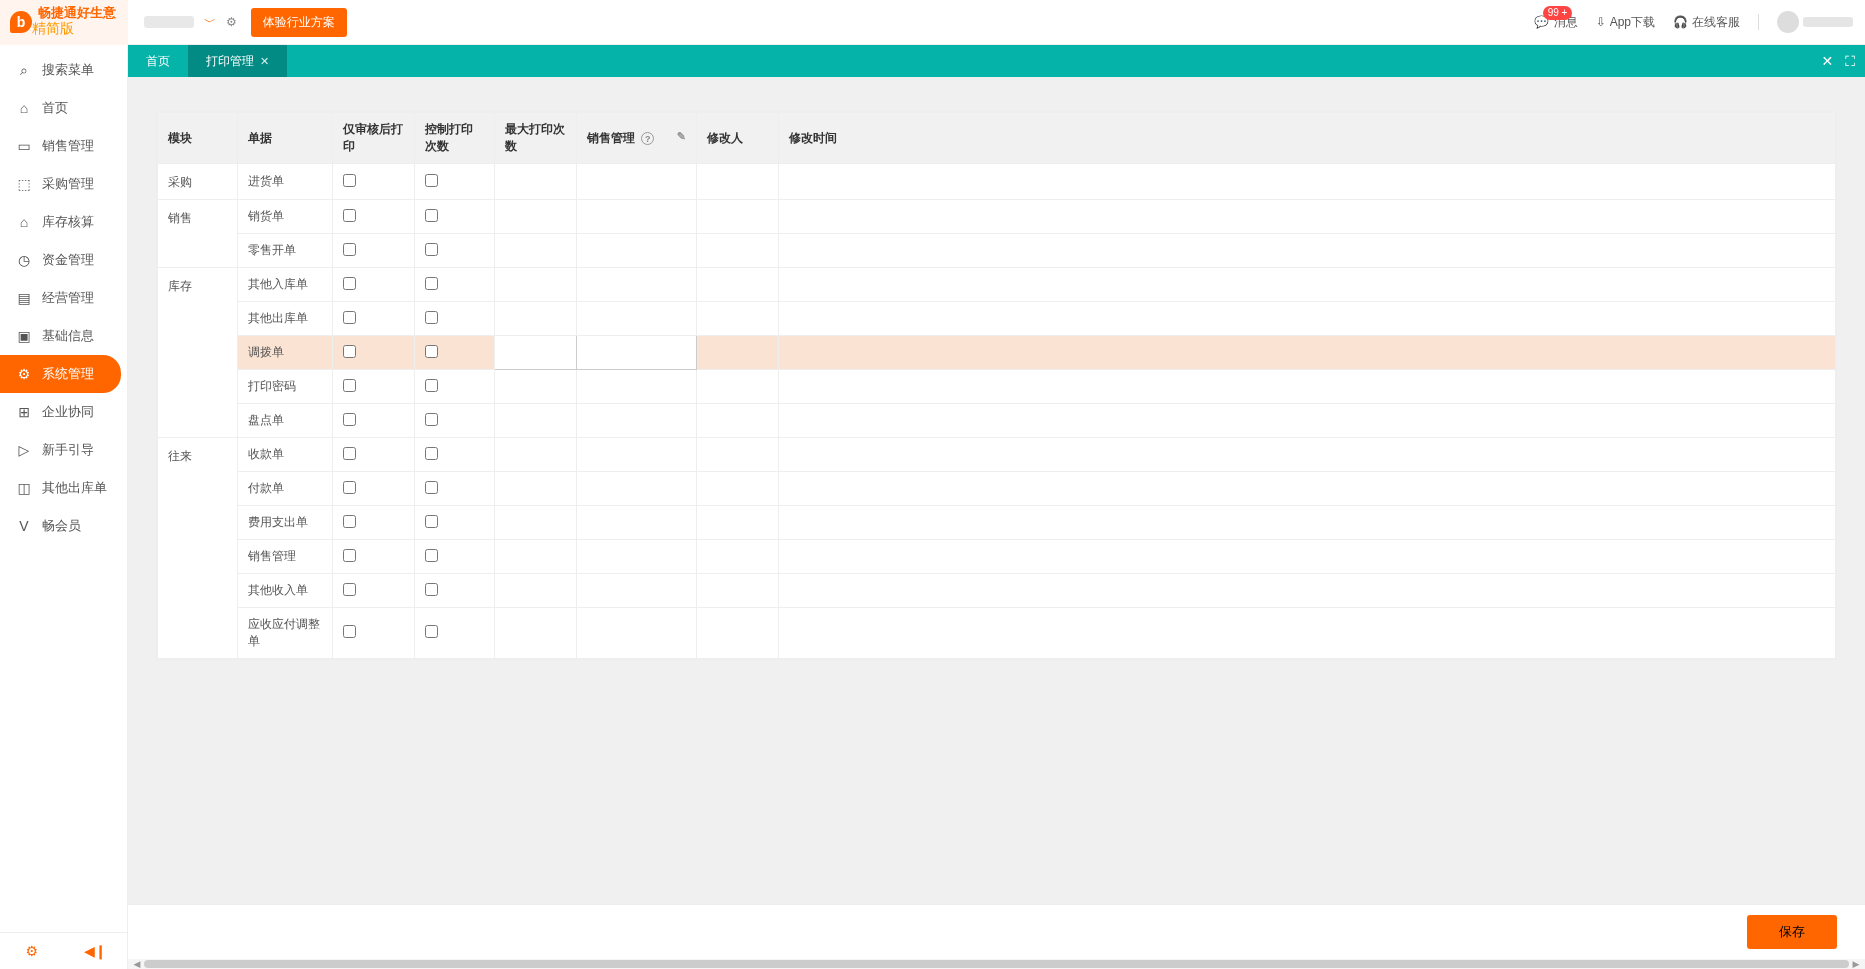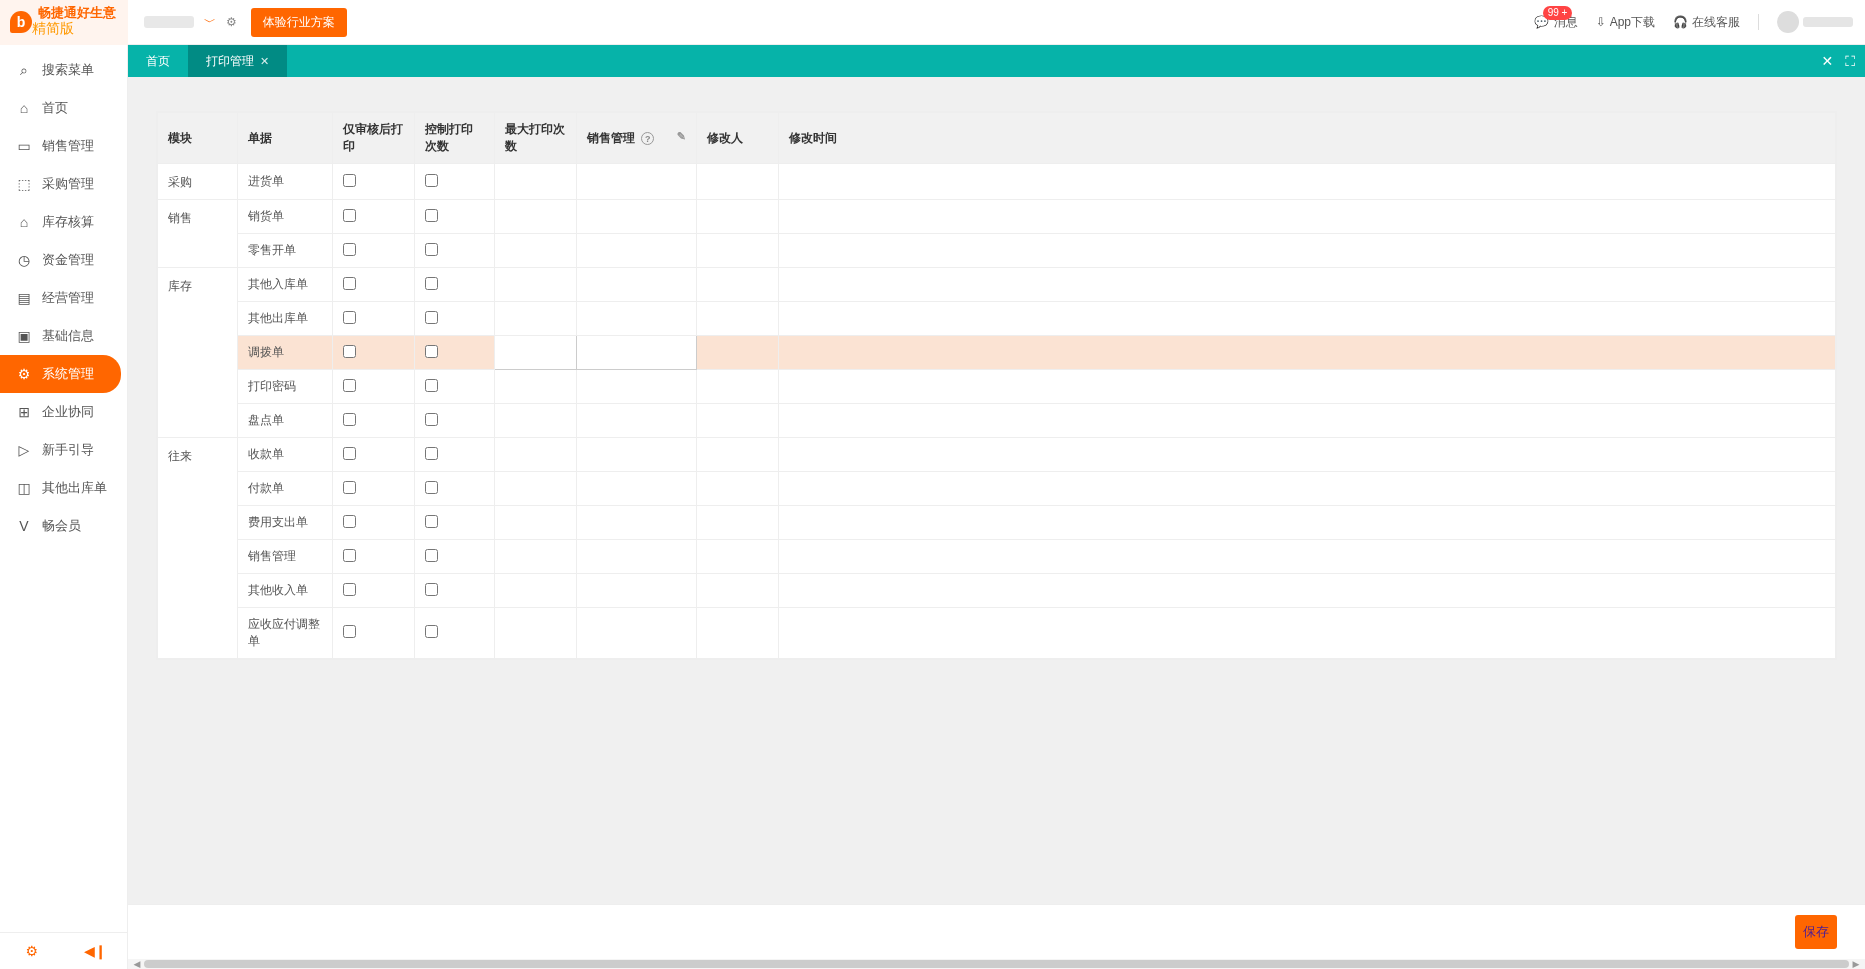--- a/index.html
+++ b/index.html
@@ -65,21 +65,21 @@
 .tbl td.module-cell { vertical-align: top; padding-top: 10px; }
 .tbl input[type="checkbox"] { width: 13px; height: 13px; cursor: pointer; }
 .tbl tr.hl td { background: #fbe3d3; }
 .tbl tr.hl td.edit-cell { background: #fff; }
 .tbl tr.hl td.edit-cell { border: 1px solid #ccc; }
 .help-icon { display: inline-block; width: 13px; height: 13px; border: 1px solid #999; border-radius: 50%; font-size: 9px; line-height: 12px; text-align: center; color: #888; margin-left: 3px; }
 .edit-icon { float: right; color: #999; font-size: 11px; }
 
 
 .footer { background: #fff; border-top: 1px solid #eee; padding: 10px 28px; display: flex; justify-content: flex-end; }
-.btn-save { background: #f60; color: #4c1d95; border: none; border-radius: 3px; padding: 8px 8px; font-size: 13px; cursor: pointer; }
+.btn-save { background: #f60; color: #000000; border: none; border-radius: 3px; padding: 8px 32px; font-size: 13px; cursor: pointer; }
 
 
 .hscroll-strip { height: 10px; background: #f5f5f5; display: flex; align-items: center; padding: 0 4px; }
 .hscroll-arrow { width: 10px; height: 10px; color: #999; font-size: 9px; text-align: center; line-height: 10px; }
 .hscroll-thumb { flex: 1; height: 8px; background: #ccc; border-radius: 4px; margin: 0 2px; }
 </style>
 </head>
 <body>
 
 <div class="app">

